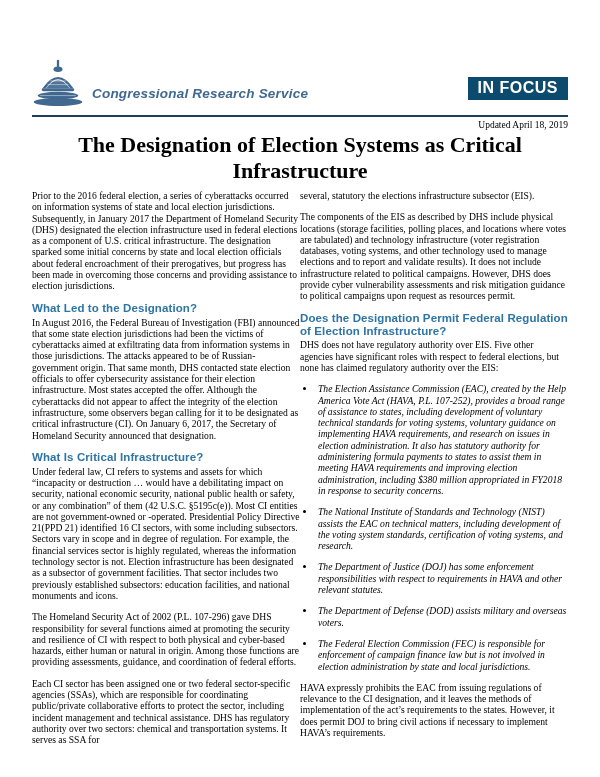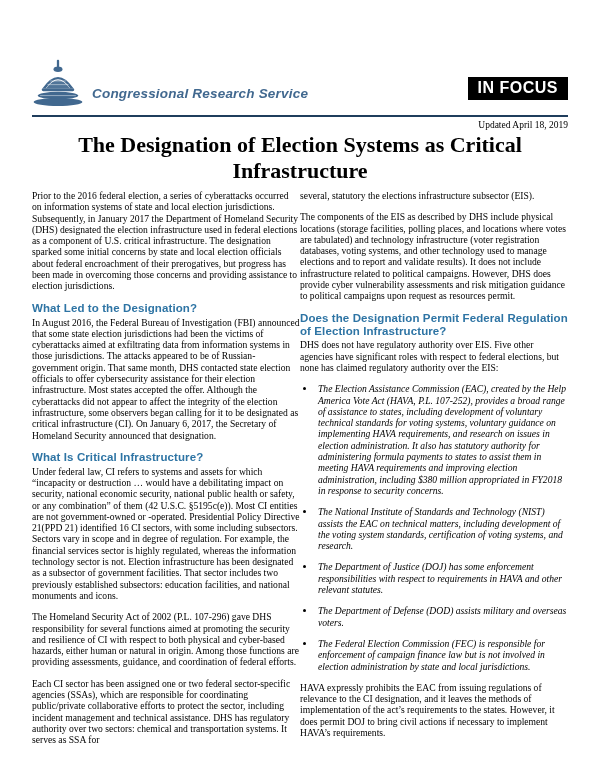--- a/index.html
+++ b/index.html
@@ -22,21 +22,21 @@
     font-family:"Liberation Sans", sans-serif;
     font-weight:bold;font-style:italic;
     font-size:13.5px;color:#41688F;letter-spacing:.2px;line-height:1.1;
   }
   .tagline{
     font-family:"Liberation Sans", sans-serif;
     font-size:7.8px;color:#41688F;margin-top:2px;letter-spacing:.2px;
   }
   .badge{
     margin-top:18px;
-    background:#000000;color:#ffffff;
+    background:#0c4a6e;color:#ffffff;
     font-family:"Liberation Sans", sans-serif;
     font-weight:bold;font-size:16px;letter-spacing:.5px;
     padding:2px 10px 3px 10px;
   }
   .rule{border:none;border-top:2px solid #1F3D5C;margin:4px 0 0 0;}
   .updated{
     text-align:right;font-size:9.5px;margin:3px 0 0 0;line-height:1.2;
   }
   .doc-title{
     text-align:center;font-weight:bold;font-size:22px;

